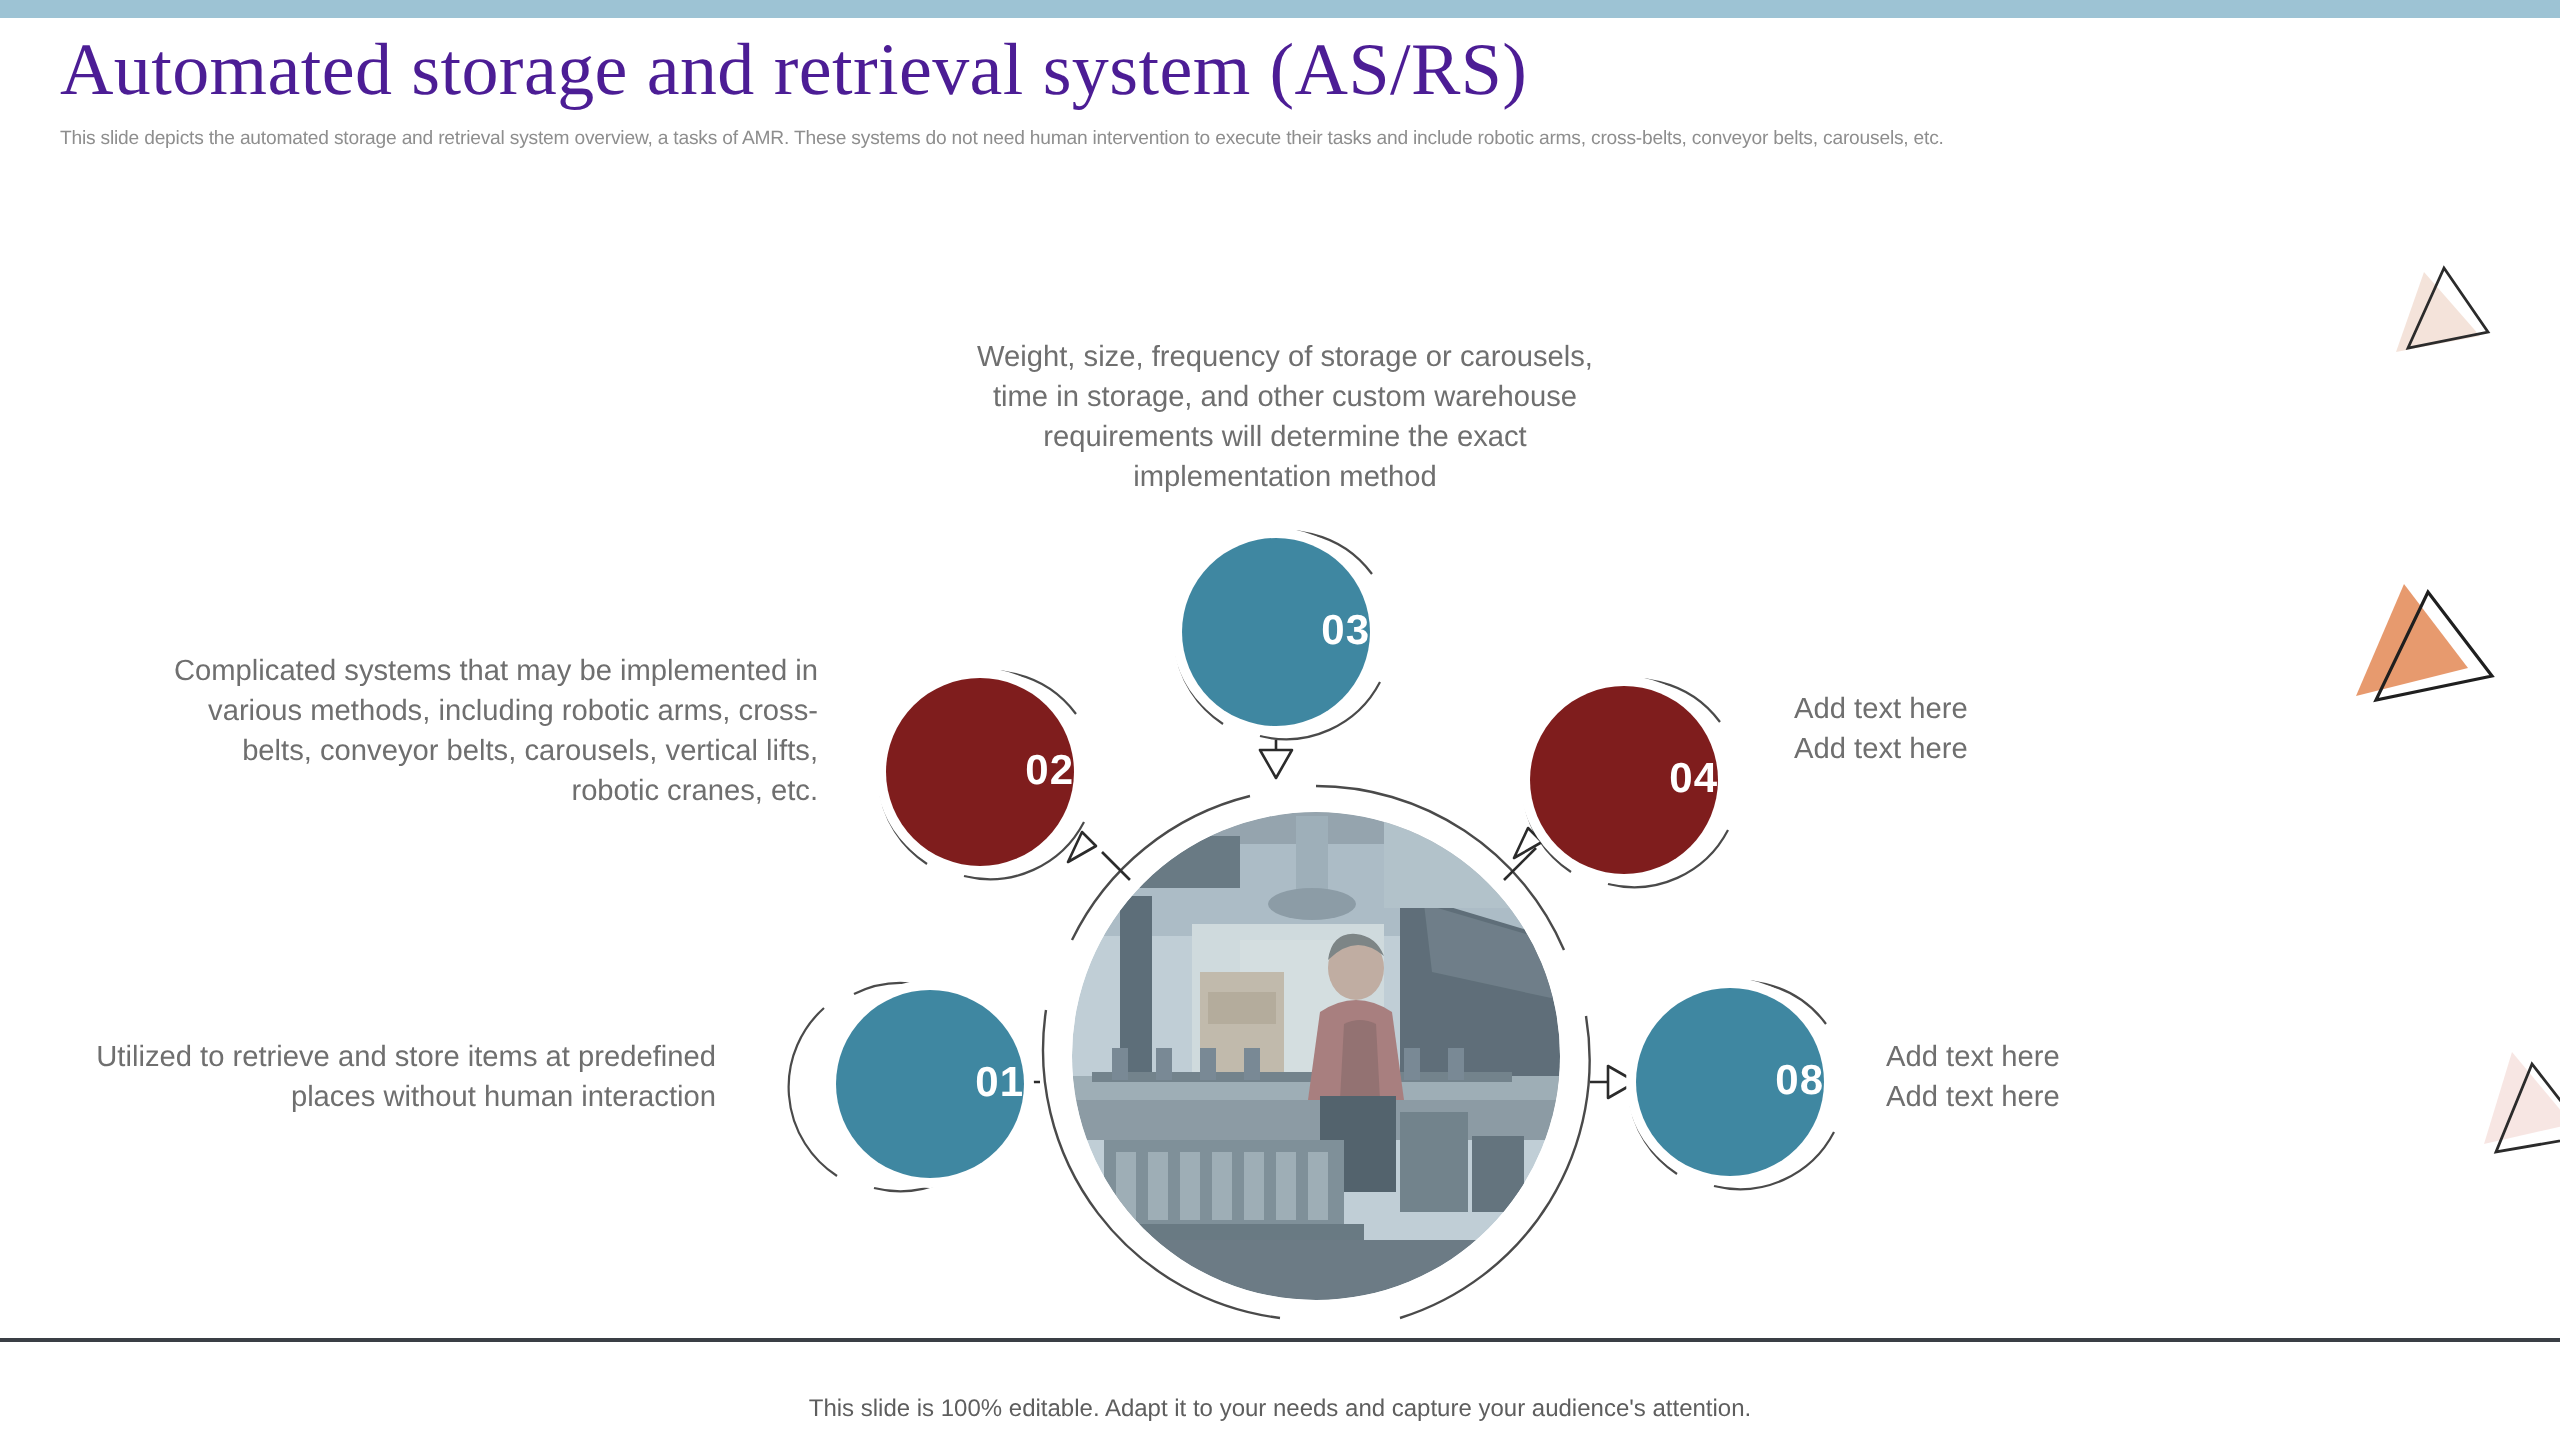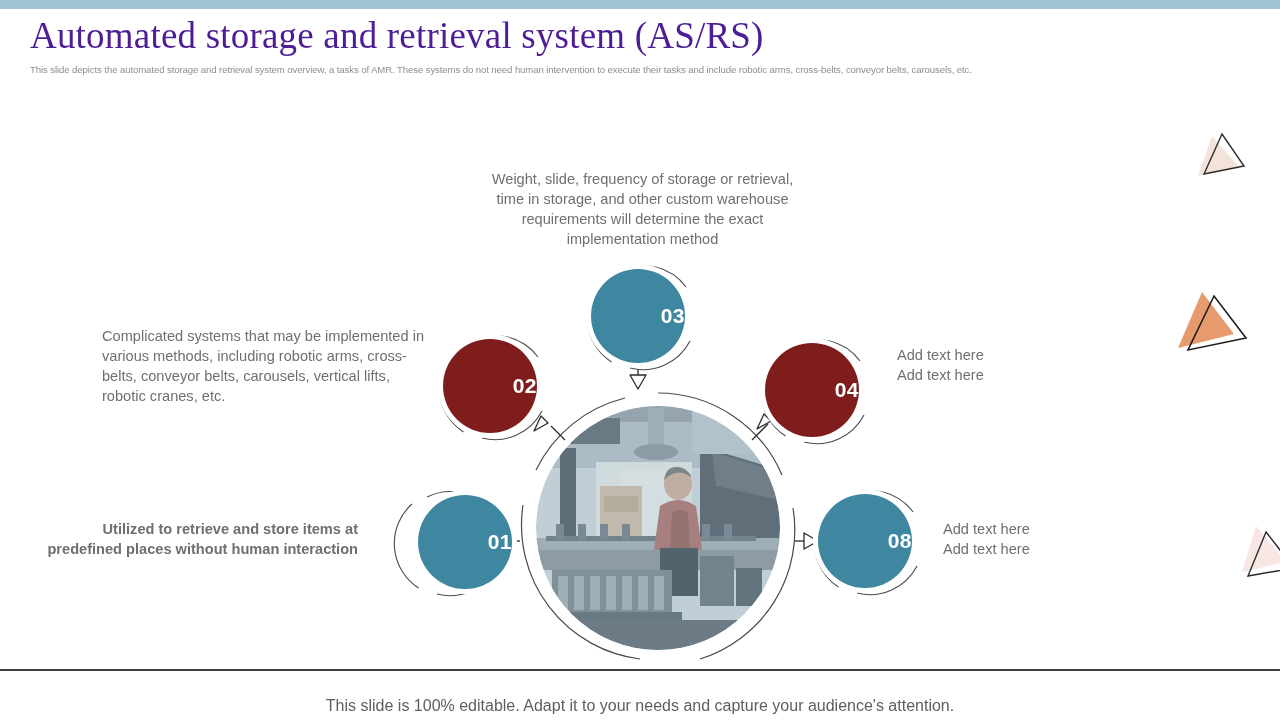--- a/index.html
+++ b/index.html
@@ -43,21 +43,21 @@
 
   
   .divider {
     position: absolute; left: 0; top: 669px;
     width: 1280px; height: 2px;
     background: #3a3f45;
   }
   .footer {
     position: absolute; left: 0; top: 697px;
     width: 1280px; text-align: center;
-    font-size: 16px;
+    font-size: 12px;
     color: #5e5e5e;
   }
 
   
   .diagram {
     position: absolute; left: 0; top: 0;
     width: 1280px; height: 670px;
     pointer-events: none;
   }
   .diagram svg { position: absolute; left: 0; top: 0; }
@@ -95,22 +95,22 @@
   }
 
   
   .txt {
     position: absolute;
     color: #6f6f6f;
     font-size: 14.6px;
     line-height: 1.37;
   }
   #txt-03 { left: 485px; top: 170px; width: 315px; text-align: center; }
-  #txt-02 { left: 82px;  top: 327px; width: 327px; text-align: left; margin-left: 20px; }
-  #txt-01 { left: 30px;  top: 520px; width: 328px; text-align: right; font-weight: bold; }
+  #txt-02 { left: 82px;  top: 327px; width: 327px; text-align: right; }
+  #txt-01 { left: 30px;  top: 520px; width: 328px; text-align: right; }
   #txt-04 { left: 897px; top: 346px; width: 220px; text-align: left; }
   #txt-05 { left: 943px; top: 520px; width: 220px; text-align: left; }
 
   
   .deco { position: absolute; }
 </style>
 </head>
 <body>
 
 <div id="slide">
@@ -262,21 +262,21 @@
   <div class="node orange" id="node-04">
     <span>04</span>
   </div>
   <div class="node teal" id="node-01">
     <span>01</span>
   </div>
   <div class="node teal" id="node-05">
     <span>08</span>
   </div>
 
-  <div class="txt" id="txt-03">Weight, slide, frequency of storage or retrieval, time in storage, and other custom warehouse requirements will determine the exact implementation method</div>
+  <div class="txt" id="txt-03">Weight, size, frequency of storage or carousels, time in storage, and other custom warehouse requirements will determine the exact implementation method</div>
   <div class="txt" id="txt-02">Complicated systems that may be implemented in various methods, including robotic arms, cross-belts, conveyor belts, carousels, vertical lifts, robotic cranes, etc.</div>
   <div class="txt" id="txt-01">Utilized to retrieve and store items at predefined places without human interaction</div>
   <div class="txt" id="txt-04">Add text here<br>Add text here</div>
   <div class="txt" id="txt-05">Add text here<br>Add text here</div>
 
   <svg class="deco" style="left:1190px; top:128px;" width="80" height="64">
     <polygon points="22,8 8,48 50,40" fill="#f2ded4" opacity="0.85"></polygon>
     <polygon points="32,6 14,46 54,38" fill="none" stroke="#2b2b2b" stroke-width="1.4"></polygon>
   </svg>
 

